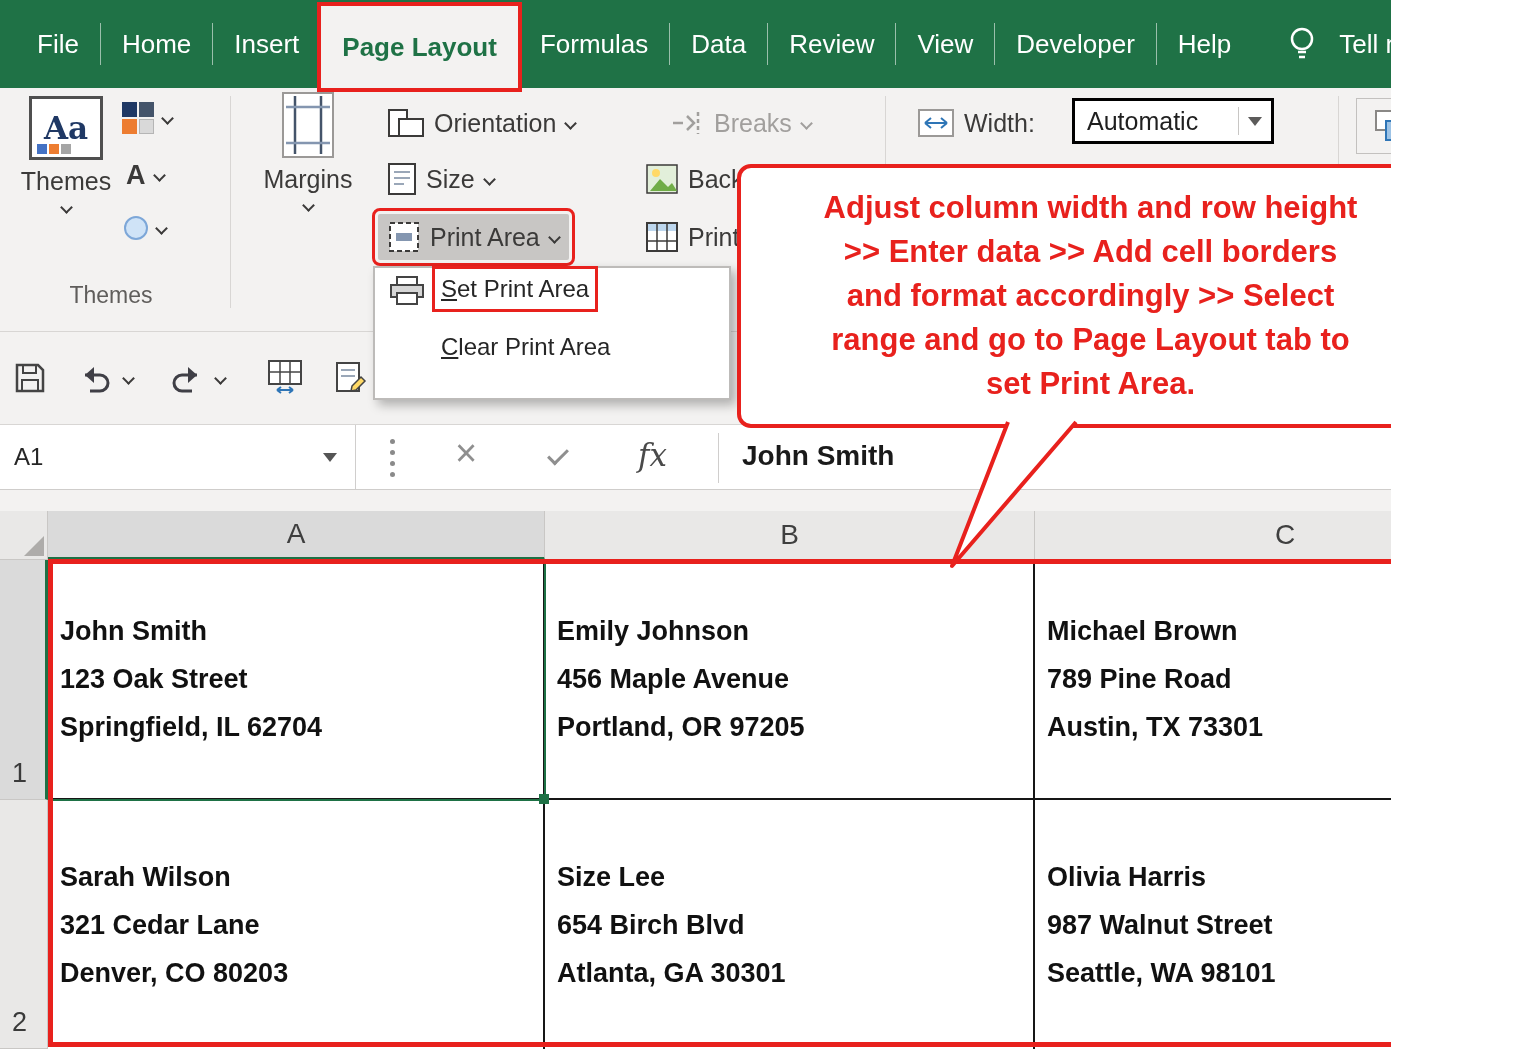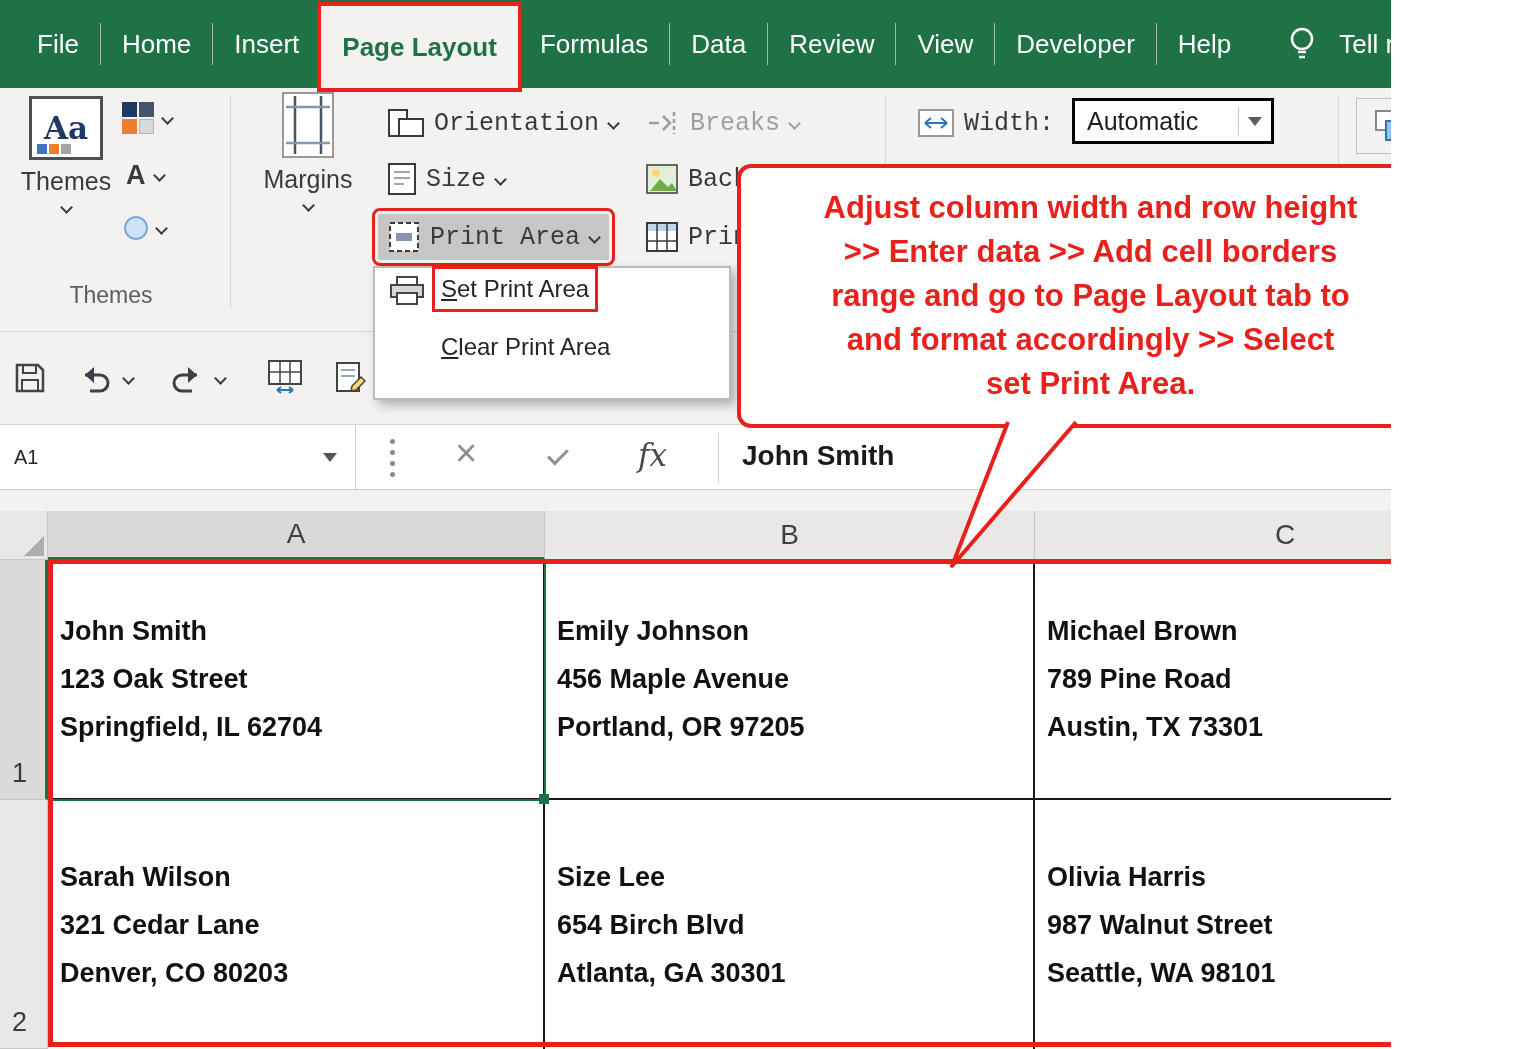--- a/index.html
+++ b/index.html
@@ -14,21 +14,21 @@
   .tab.active { background:#f3f2f1; color:#1f7246; font-weight:bold; margin-top:6px; outline:4px solid #e8211d; z-index:3; }
   .bulb { display:flex; align-items:center; margin-left:34px; }
   .share { margin-left:auto; margin-right:-18px; display:flex; align-items:center; }
 
   
   .ribbon { position:absolute; left:0; top:88px; width:1536px; height:244px; background:#f3f2f1; border-bottom:1px solid #d8d6d4; }
   .vsep { position:absolute; top:8px; height:212px; width:1px; background:#d8d6d4; }
   .bigbtn { position:absolute; display:flex; flex-direction:column; align-items:center; gap:7px;text-align:center; }
   .blabel { font-size:25px; color:#3b3a39; }
   .grplabel { position:absolute; font-size:23px; color:#5f5d5b; text-align:center; }
-  .rowbtn { position:absolute; display:flex; align-items:center; gap:10px; height:46px; padding:0 10px; font-size:25px; color:#3b3a39; white-space:nowrap;font-family:Liberation Mono, monospace; }
+  .rowbtn { position:absolute; display:flex; align-items:center; gap:10px; height:46px; padding:0 10px; font-size:25px; color:#3b3a39; white-space:nowrap; }
   .rowbtn.pressed { background:#c8c6c4; border-radius:2px; }
   .rowbtn.disabled { color:#a19f9d; }
   .minibtn { position:absolute; display:flex; align-items:center; gap:9px; }
   .chev { width:9px; height:9px; border-right:2px solid #3b3a39; border-bottom:2px solid #3b3a39; transform:rotate(45deg); display:inline-block; flex:none; }
   .chev.gray { border-color:#a19f9d; }
   .aa-box { width:74px; height:64px; border:3px solid #4f4f4f; background:#fff; position:relative; display:flex; align-items:center; justify-content:center; }
   .aa-text { font-family:"DejaVu Serif",serif; font-size:31px; font-weight:bold; color:#1f3864; }
   .aa-strip { position:absolute; left:5px; bottom:3px; display:flex; gap:2px; }
   .aa-strip i { width:10px; height:10px; display:block; }
   .sw { display:grid; grid-template-columns:15px 15px; gap:2px; }
@@ -50,21 +50,21 @@
   
   .callout { position:absolute; left:737px; top:164px; width:707px; height:264px; background:#fff; border:4px solid #e8211d; border-radius:14px; z-index:20; display:flex; flex-direction:column; justify-content:center; text-align:center; font-weight:bold; color:#e8211d; font-size:31px; line-height:1.42; }
   .callout-tail { position:absolute; left:900px; top:416px; z-index:21; pointer-events:none; }
 
   
   .qat { position:absolute; left:0; top:332px; width:1536px; height:92px; background:#f3f2f1; }
   .qat > * { position:absolute; }
 
   
   .fbar { position:absolute; left:0; top:424px; width:1536px; height:66px; background:#fff; border-top:1px solid #d8d6d4; border-bottom:1px solid #cfcdcb; }
-  .namebox { position:absolute; left:0; top:0; width:356px; height:100%; border-right:1px solid #d0cecd; display:flex; align-items:center; font-size:20px; color:#262626; padding:0 18px 0 14px; }
+  .namebox { position:absolute; left:0; top:0; width:356px; height:100%; border-right:1px solid #d0cecd; display:flex; align-items:center; font-size:24px; color:#262626; padding:0 18px 0 14px; }
   .namebox .caret-down { margin-left:auto; border-top-color:#555; }
   .dots { position:absolute; left:390px; top:14px; display:flex; flex-direction:column; gap:6px; }
   .dots i { width:5px; height:5px; border-radius:50%; background:#8a8a8a; display:block; }
   .fb-x { position:absolute; left:455px; top:7px; font-size:38px; color:#8f8f8f; }
   .fb-check { position:absolute; left:548px; top:24px; width:20px; height:11px; border-left:3px solid #8f8f8f; border-bottom:3px solid #8f8f8f; transform:rotate(-45deg); }
   .fb-fx { position:absolute; left:638px; top:12px; font-family:"DejaVu Serif",serif; font-style:italic; font-size:31px; color:#4a4a4a; }
   .fb-div { position:absolute; left:718px; top:8px; height:50px; width:1px; background:#d0cecd; }
   .fb-text { position:absolute; left:742px; top:15px; font-size:28px; font-weight:600; color:#1a1a1a; }
 
   
@@ -188,21 +188,21 @@
     </div>
     <div class="rowbtn pressed redbox-btn" style="left:378px;top:126px;">
       <svg width="32" height="32" viewBox="0 0 32 32">
           <rect x="2" y="2" width="28" height="28" fill="#fff" stroke="#3b3a39" stroke-width="2" stroke-dasharray="5 3"></rect>
           <rect x="8" y="12" width="16" height="8" fill="#8496b0"></rect>
         </svg>
       <span>Print Area</span>
       <span class="chev"></span>
     </div>
 
-    <div class="rowbtn disabled" style="left:636px;top:12px;">
+    <div class="rowbtn disabled" style="left:660px;top:12px;">
       <svg width="34" height="30" viewBox="0 0 34 30">
           <line x1="3" y1="15" x2="13" y2="15" stroke="#a19f9d" stroke-width="2.5"></line>
           <polyline points="17,8 24,15 17,22" fill="none" stroke="#a19f9d" stroke-width="2.5"></polyline>
           <line x1="28" y1="4" x2="28" y2="26" stroke="#a19f9d" stroke-width="2.5" stroke-dasharray="4 3"></line>
         </svg>
       <span>Breaks</span>
       <span class="chev gray"></span>
     </div>
     <div class="rowbtn" style="left:636px;top:68px;">
       <svg width="32" height="30" viewBox="0 0 32 30">
@@ -266,22 +266,22 @@
     </div>
     <div class="menu-item">
       <span style="width:36px;"></span>
       <span class="mi-label"><u>C</u><span>lear Print Area</span></span>
     </div>
   </div>
 
   <div class="callout">
     <div>Adjust column width and row height</div>
     <div>&gt;&gt; Enter data &gt;&gt; Add cell borders</div>
+    <div>and format accordingly &gt;&gt; Select</div>
     <div>range and go to Page Layout tab to</div>
-    <div>and format accordingly &gt;&gt; Select</div>
     <div>set Print Area.</div>
   </div>
   <svg class="callout-tail" width="220" height="170">
     <path d="M108 6 L52 150 L176 6" fill="#ffffff" stroke="#e8211d" stroke-width="4" stroke-linejoin="round"></path>
   </svg>
 
   <div class="qat">
     <div style="left:14px;top:30px;">
       <svg width="32" height="32" viewBox="0 0 32 32">
           <path d="M3 3 h21 l5 5 v21 h-26 z" fill="none" stroke="#444" stroke-width="2.5"></path>

